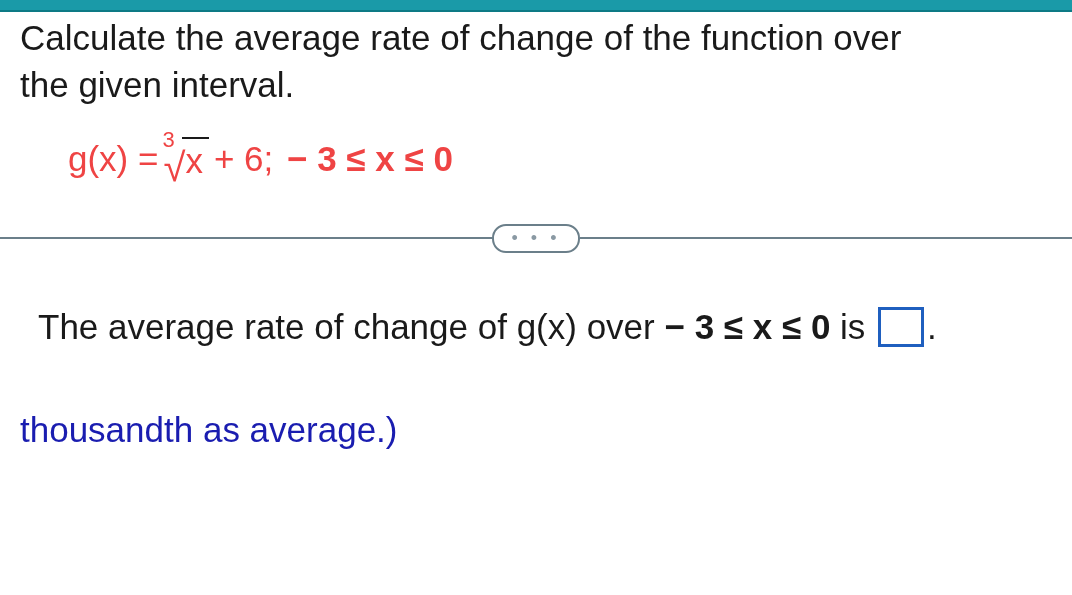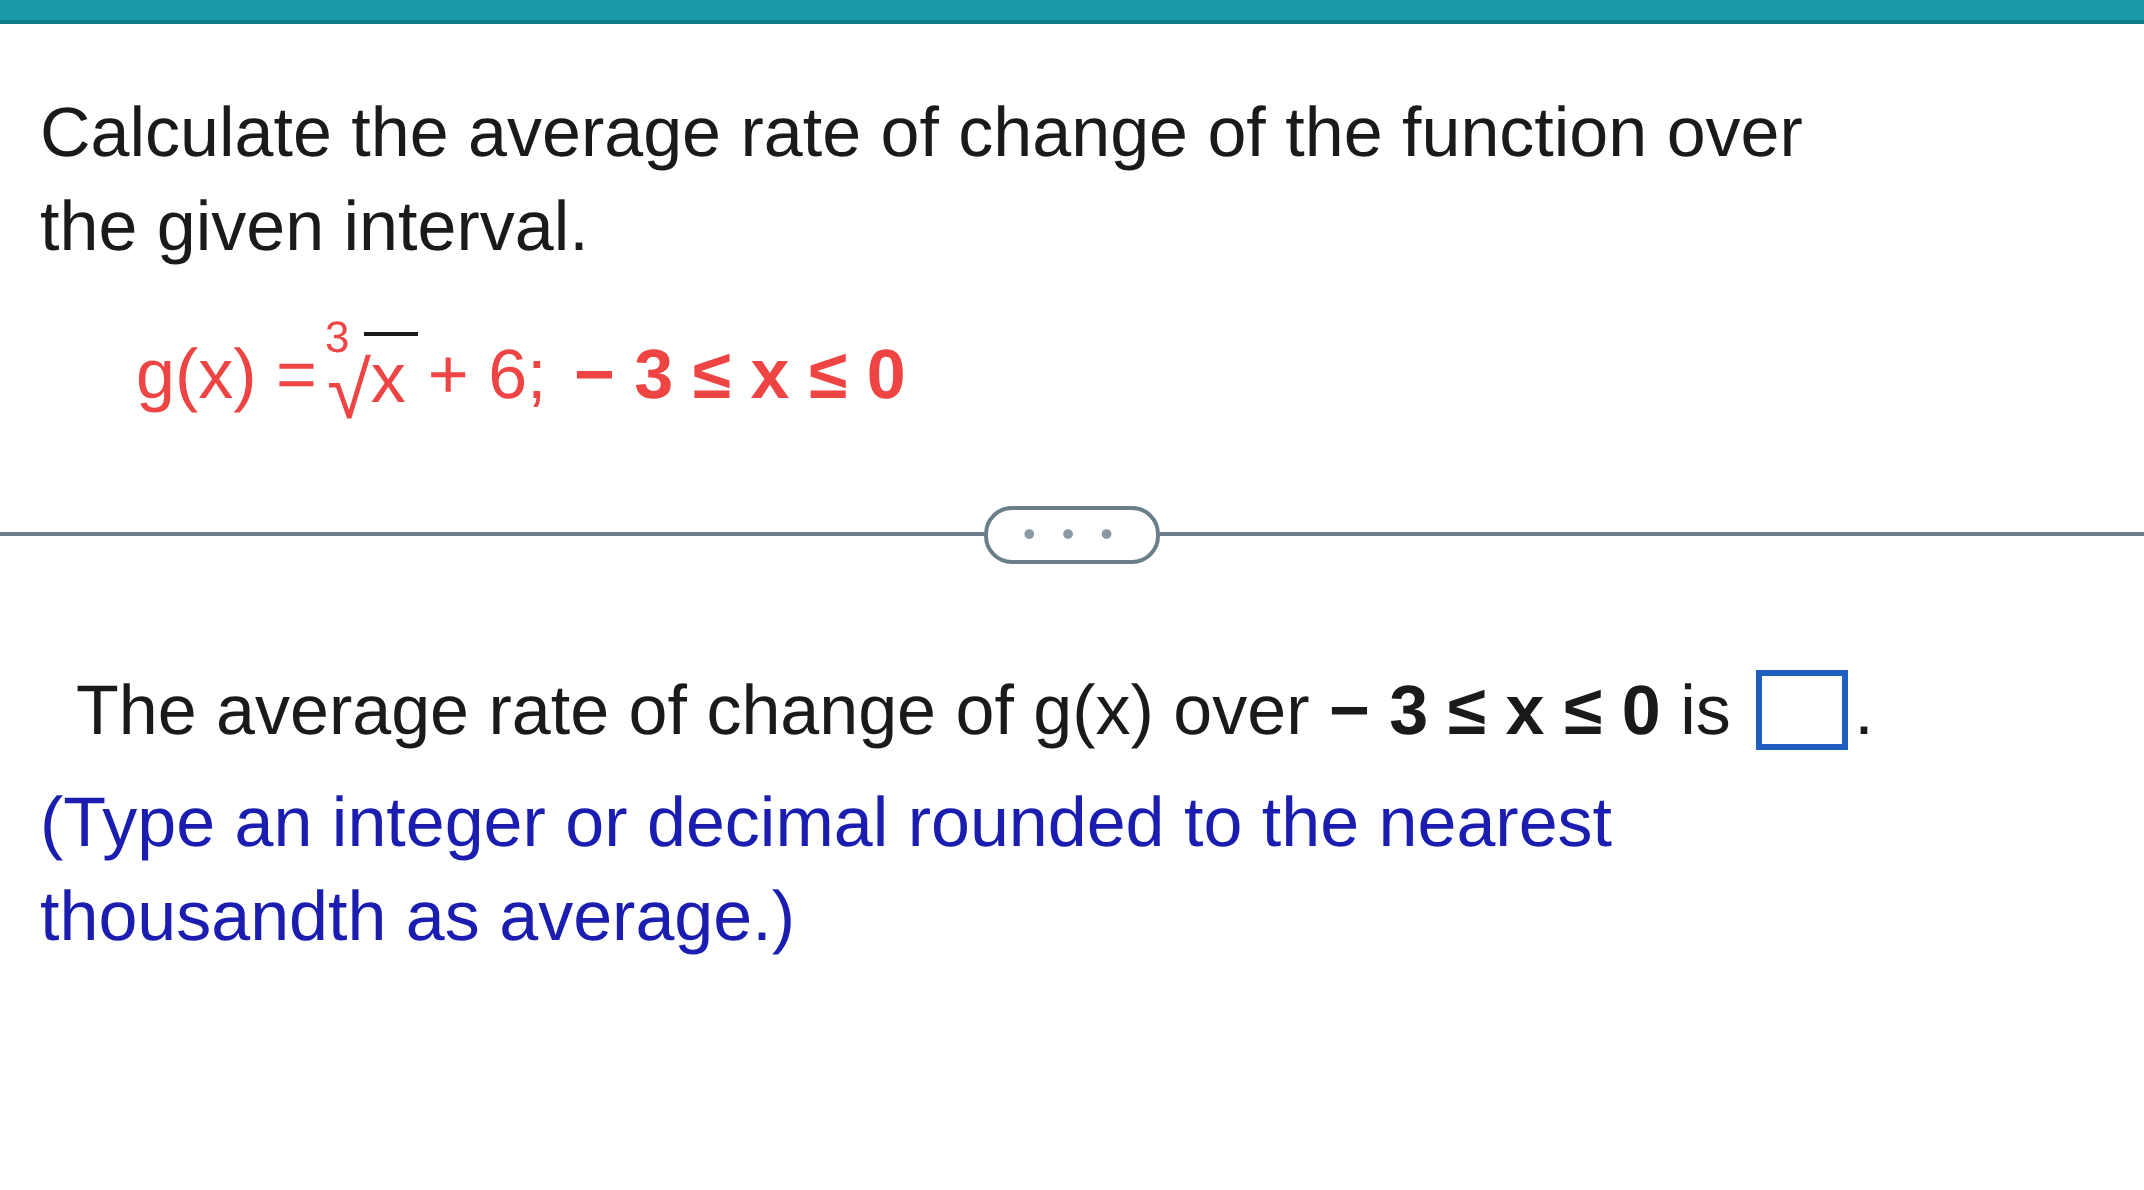--- a/index.html
+++ b/index.html
@@ -11,21 +11,21 @@
     width: 1072px;
     height: 595px;
     overflow: hidden;
   }
   .top-bar {
     height: 12px;
     background: #1a9aa8;
     border-bottom: 2px solid #0d7a85;
   }
   .content {
-    padding: 31px 20px 0 20px;
+    padding: 2px 20px 0 20px;
   }
   .question-text {
     font-size: 35px;
     color: #1a1a1a;
     line-height: 1.35;
     margin-bottom: 28px;
   }
   .equation-row {
     font-size: 35px;
     color: #ef4444;
@@ -142,17 +142,17 @@
       <span>•  •  •</span>
     </div>
     <div class="divider-line"></div>
   </div>
 
   <div class="answer-row">
     <span>The average rate of change of g(x) over </span><span class="nowrap">− 3 ≤ x ≤ 0</span><span> is </span><input type="text" class="answer-input" value="" style=""><span>.</span>
   </div>
 
   <div class="hint-text">
-    <span>(Type an integer or decimal rounded to the nearest</span><br>
+    <br>
     <span>thousandth as average.)</span>
   </div>
 
 </div>
 
 </body></html>

